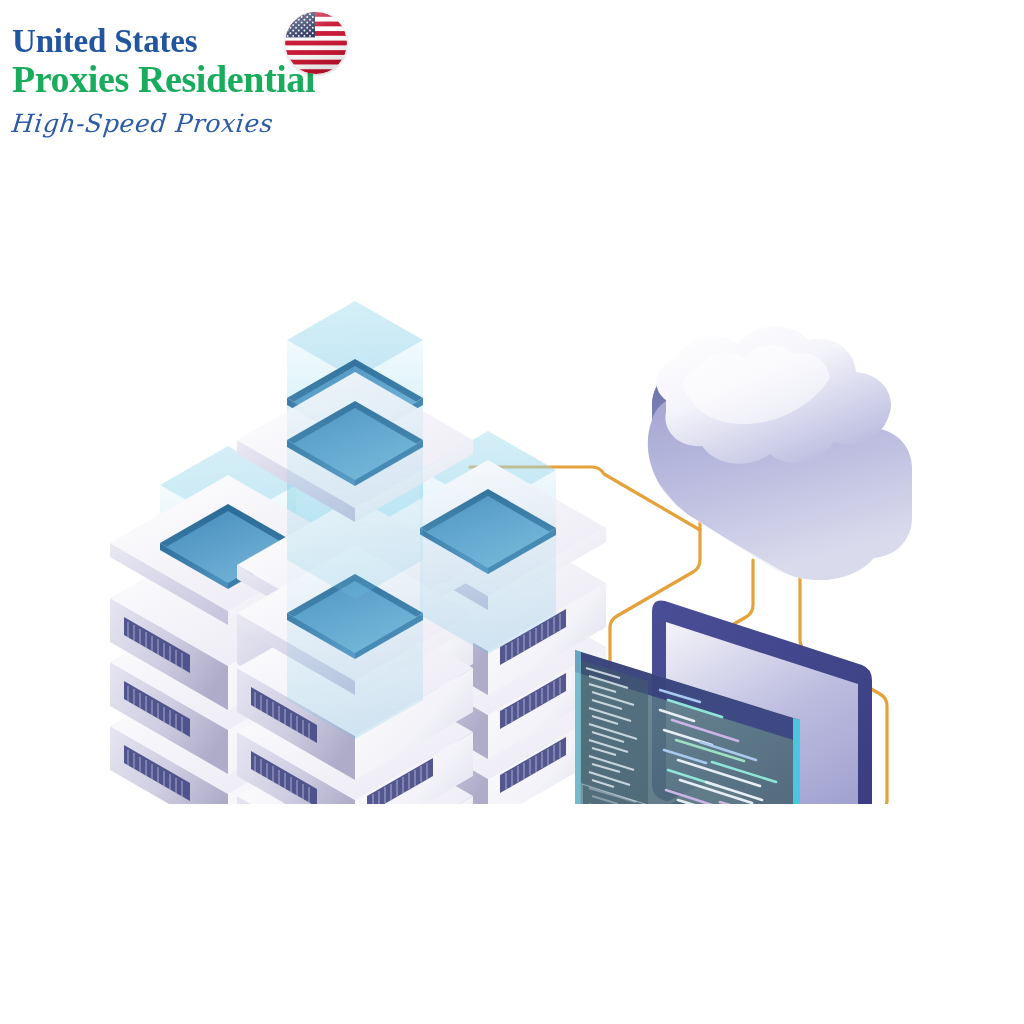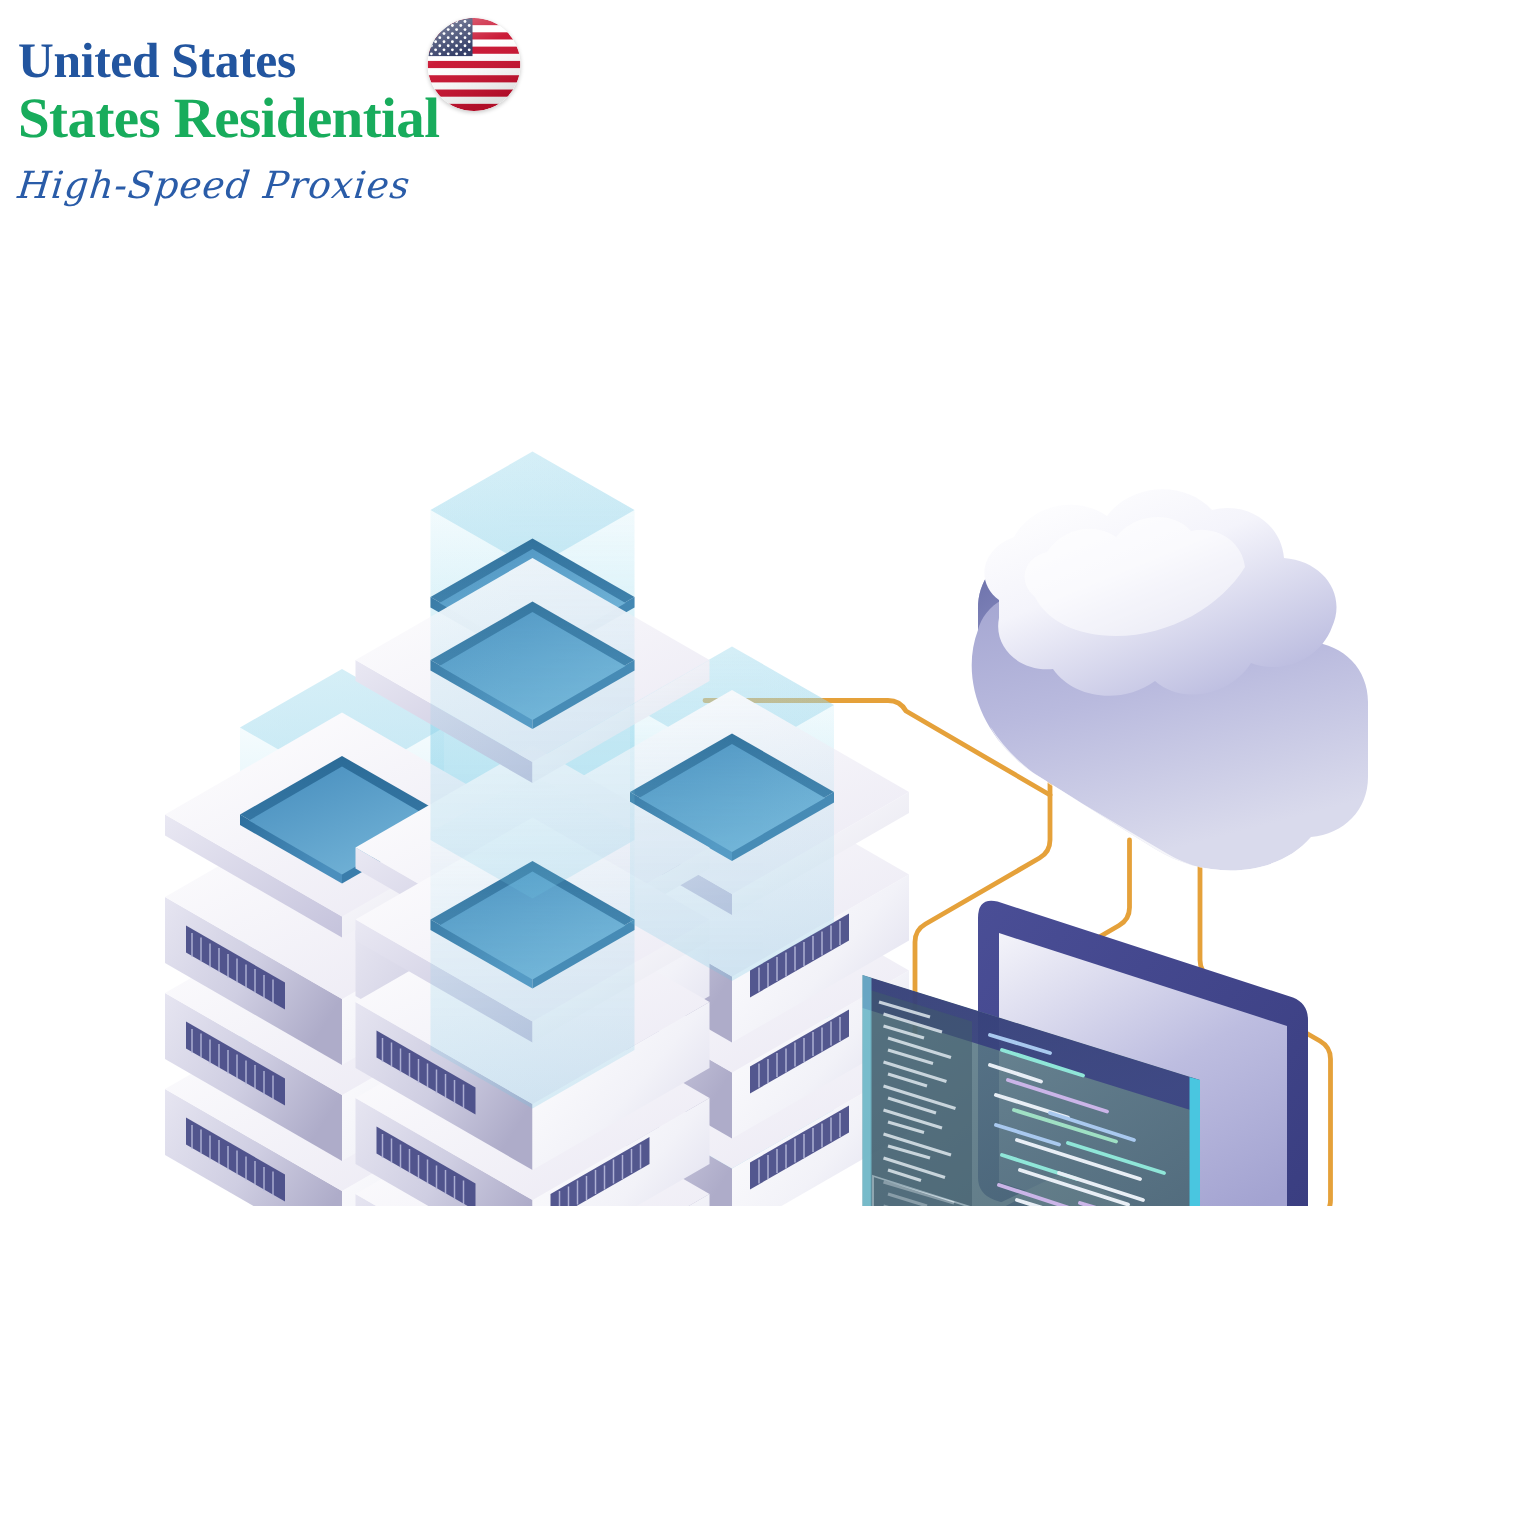--- a/index.html
+++ b/index.html
@@ -83,21 +83,21 @@
     z-index: 10;
   }
 </style>
 </head>
 <body>
 
 <div id="canvas">
 
   <div id="heading-block">
     <div id="title-line-1">United States</div>
-    <div id="title-line-2">States Residential</div>
+    <div id="title-line-2">Proxies Residential</div>
     <div id="tagline">High-Speed Proxies</div>
   </div>
 
   <div id="flag-badge">
     <svg viewBox="0 0 62 62" width="62" height="62" aria-hidden="true">
       <defs>
         <clipPath id="flagClip">
             <circle cx="31" cy="31" r="31"></circle>
           </clipPath>
         <linearGradient id="flagShine" x1="0" y1="0" x2="0.4" y2="1">

